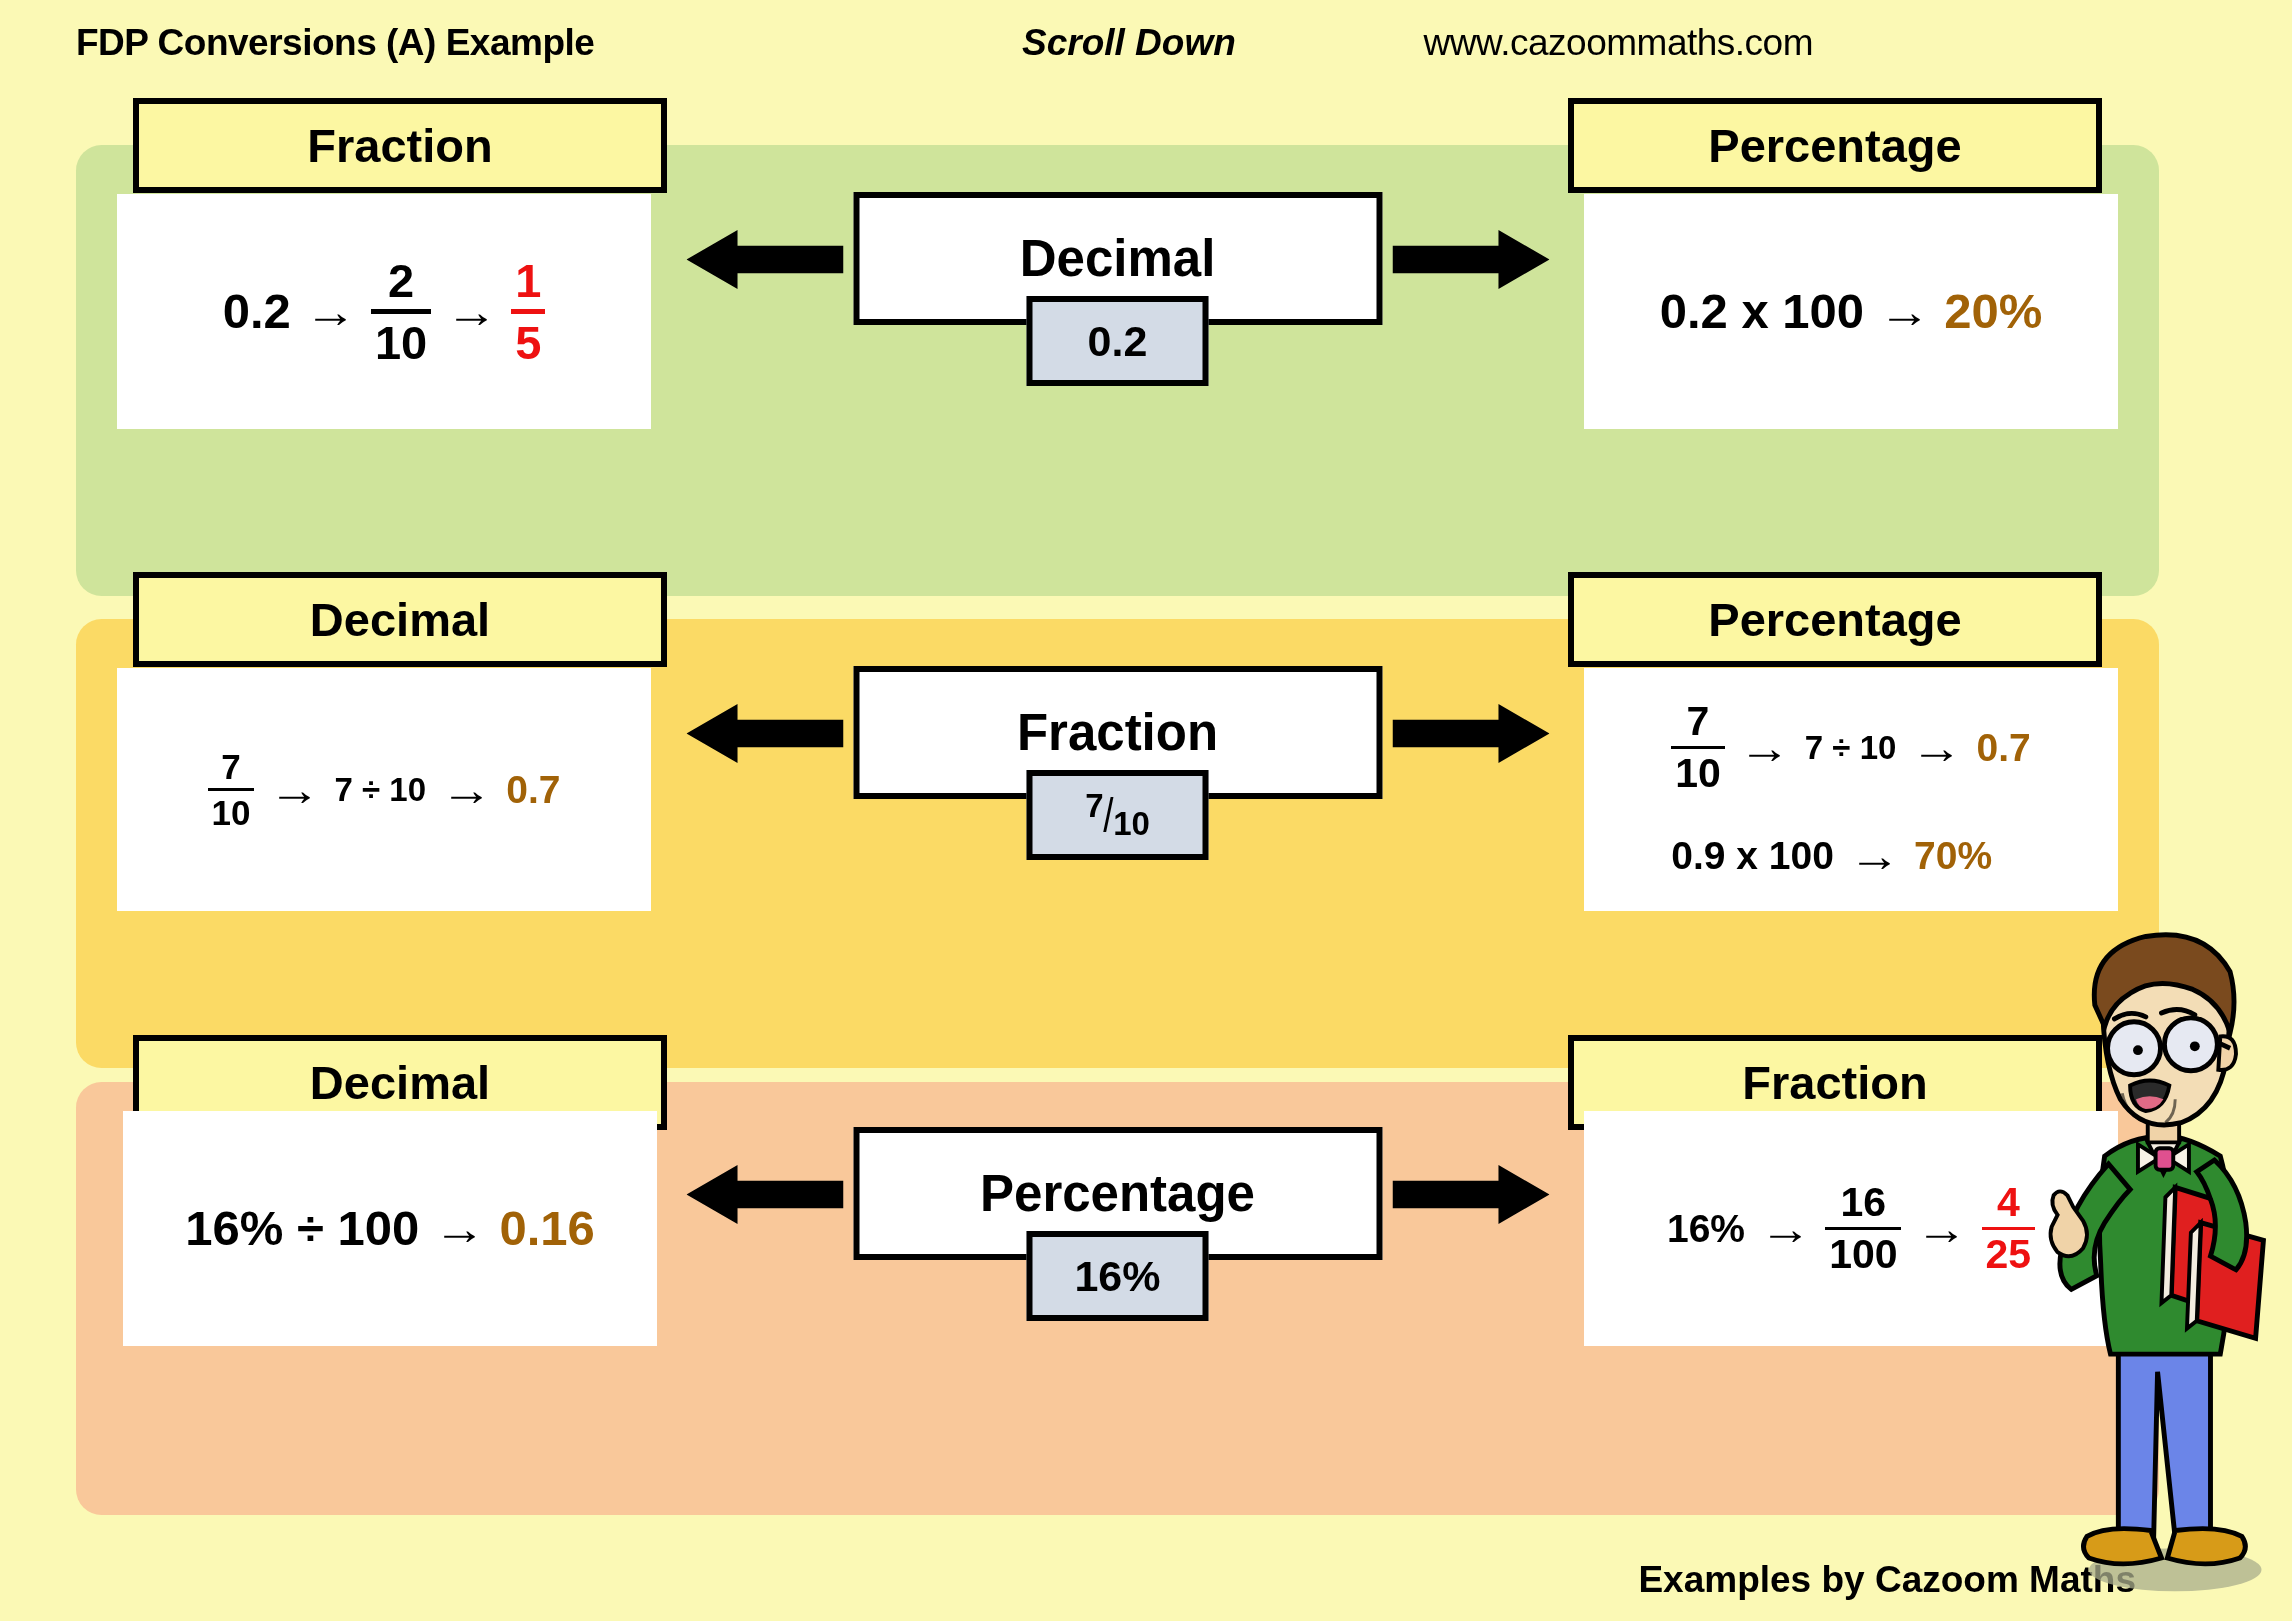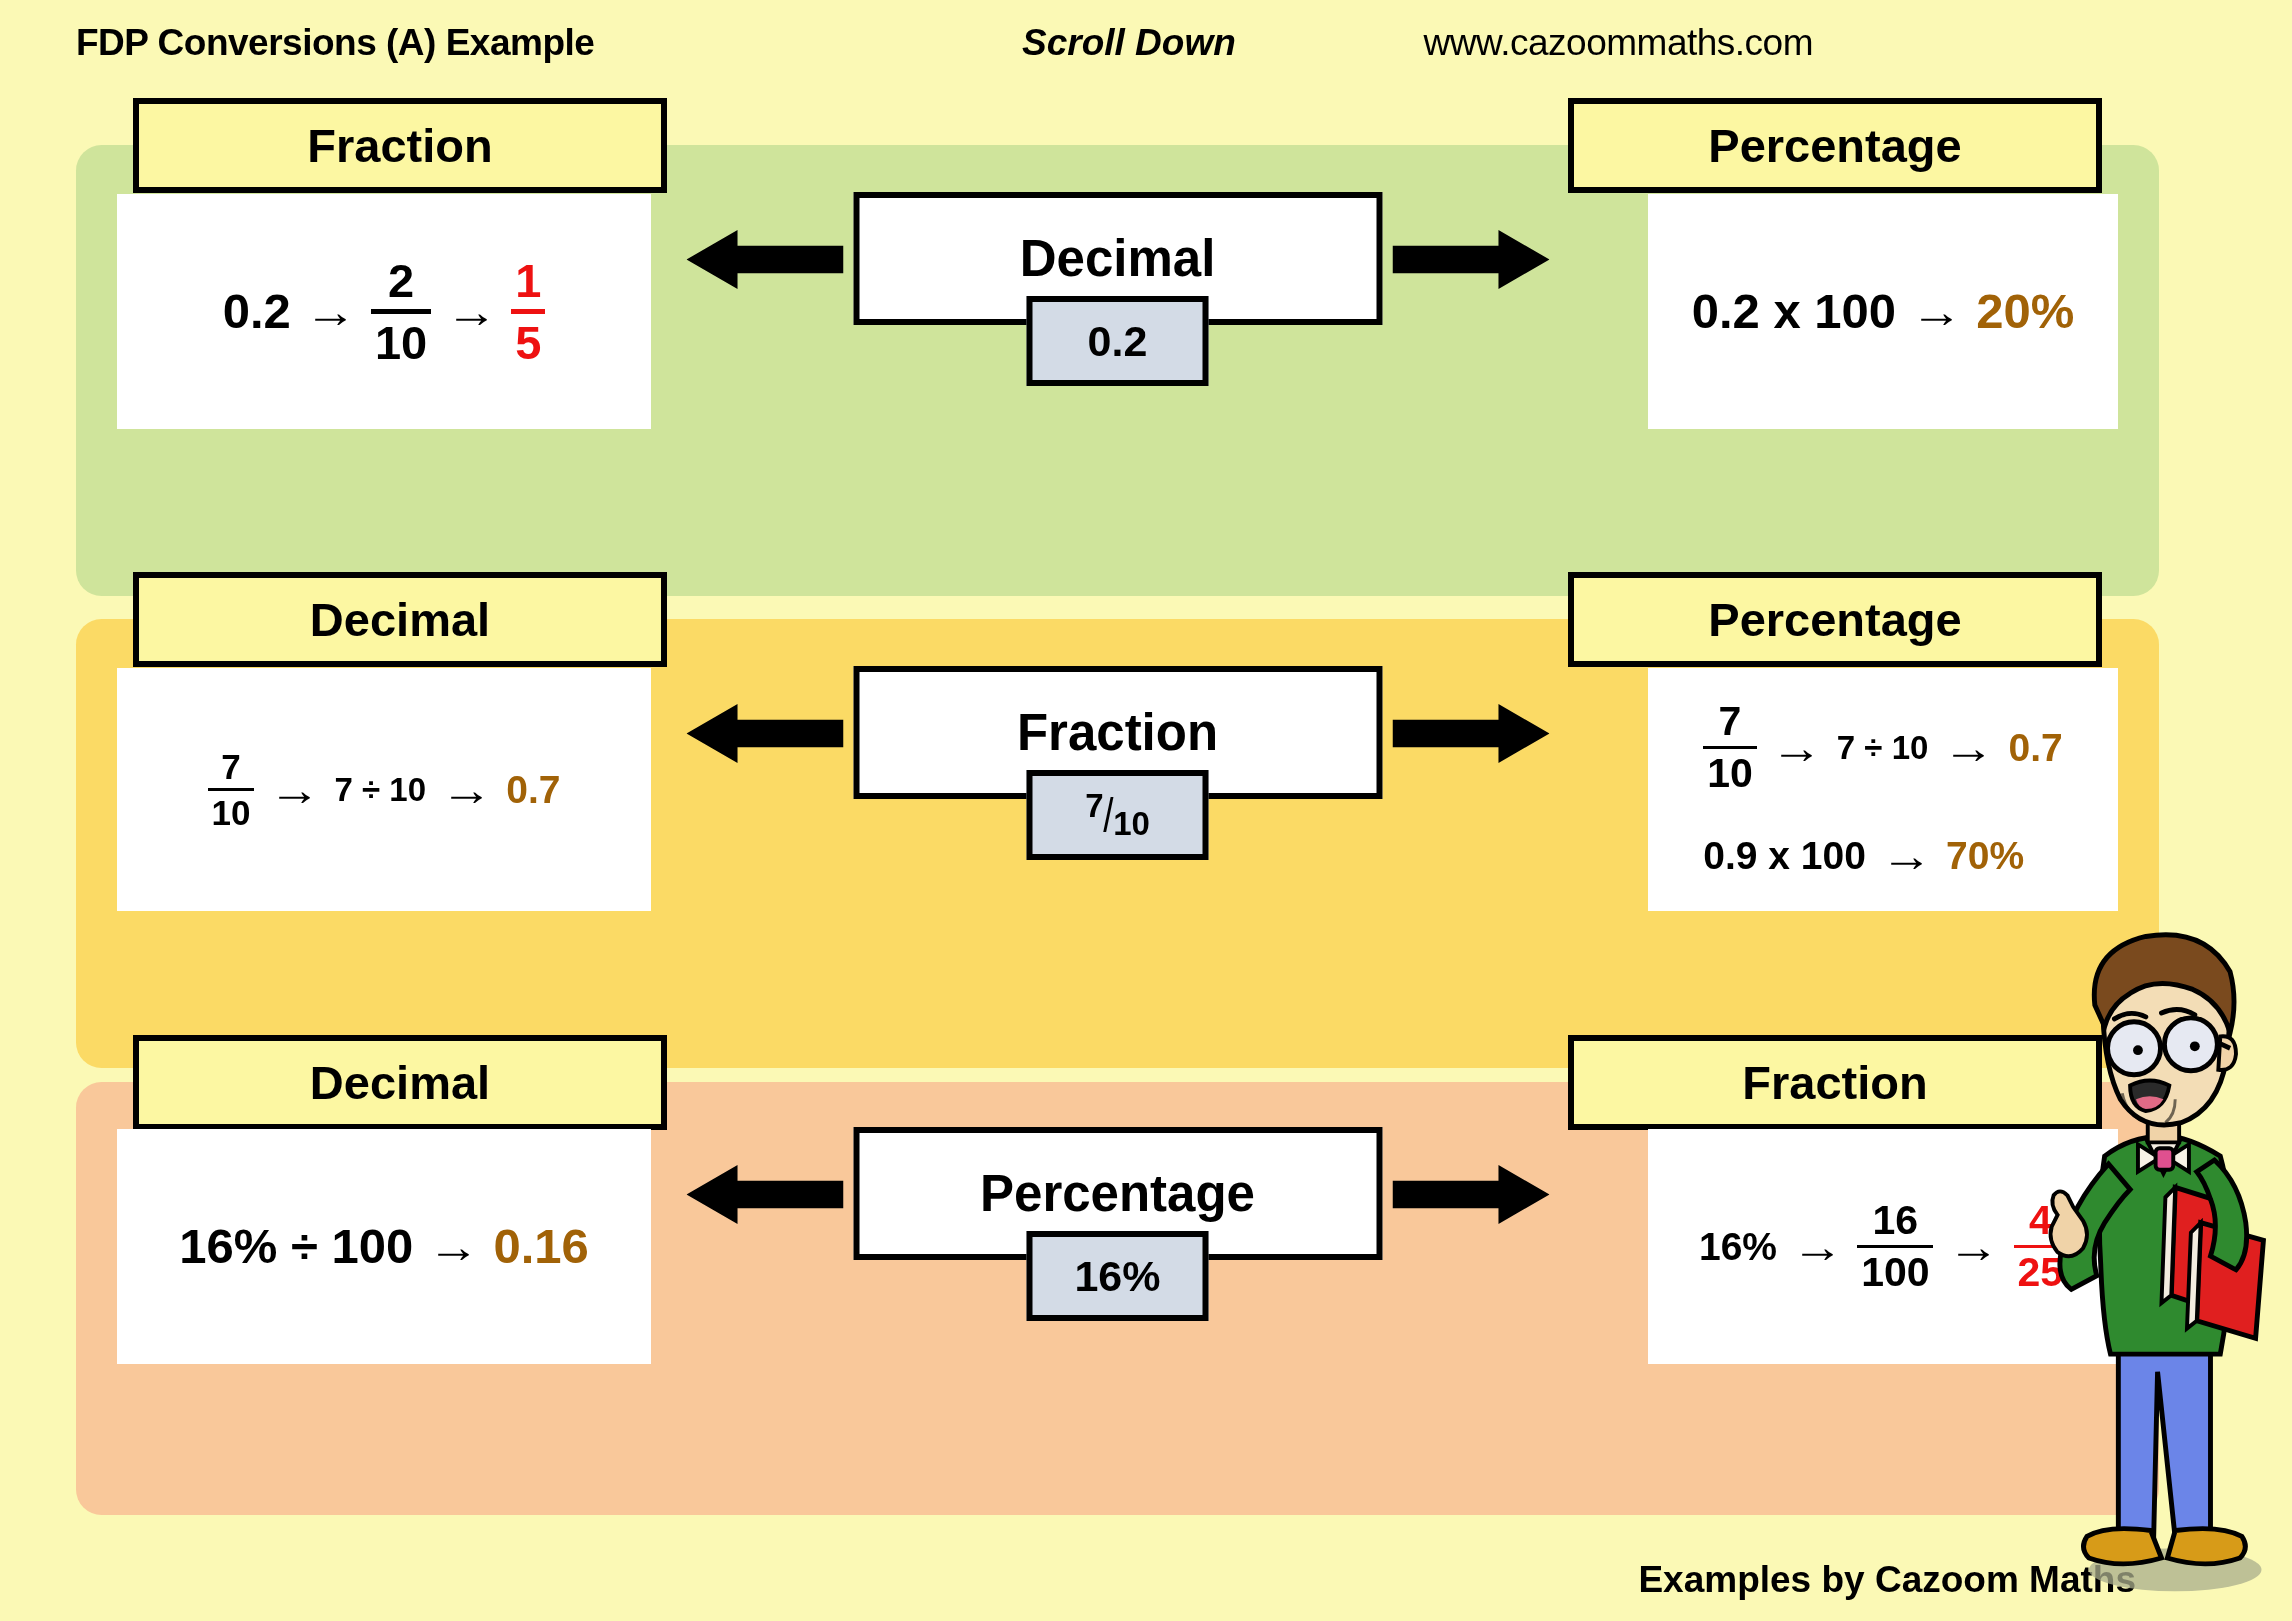--- a/index.html
+++ b/index.html
@@ -86,24 +86,24 @@
   .content-box {
     position: absolute;
     background: #ffffff;
     box-sizing: border-box;
     display: flex;
     align-items: center;
     justify-content: center;
     flex-direction: column;
   }
   .cb-left  { left: 41px;  width: 534px; }
-  .cb-right { right: 41px; width: 470px; }
+  .cb-right { right: 41px; width: 534px; }
   #row-0 .content-box { top: 49px; height: 235px; }
   #row-1 .content-box { top: 49px; height: 243px; }
-  #row-2 .content-box { top: 47px; height: 235px; }
+  #row-2 .content-box { top: 29px; height: 235px; margin-left: 6px; }
 
   
   .expr {
     display: flex;
     align-items: center;
     justify-content: center;
     gap: 17.6px;
     white-space: nowrap;
   }
   .term {

